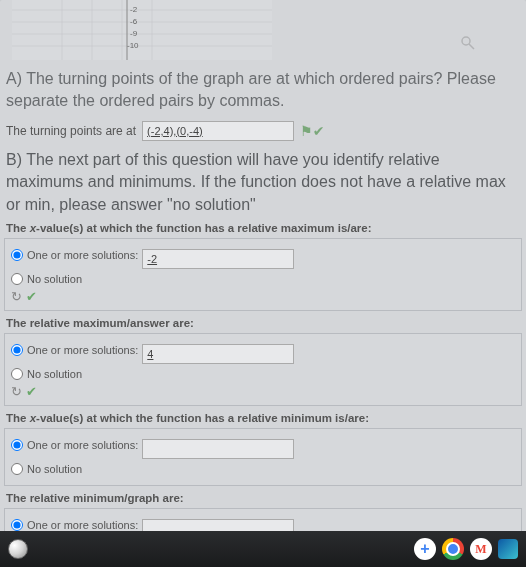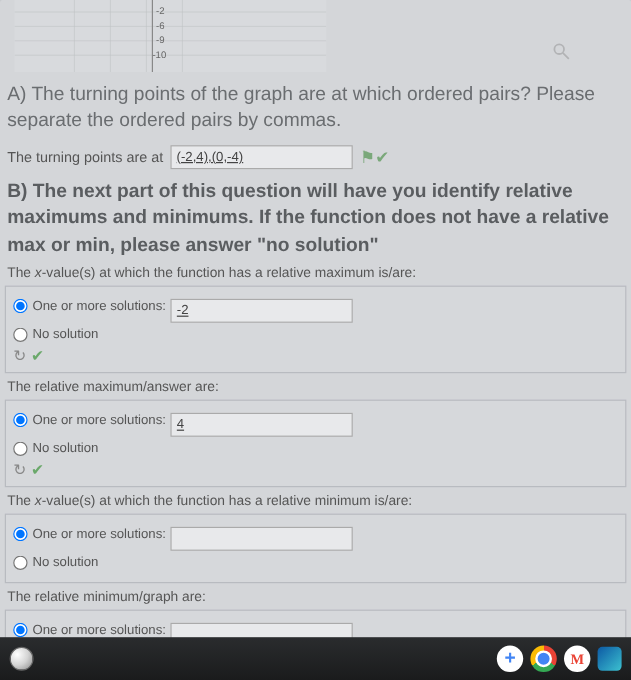--- a/index.html
+++ b/index.html
@@ -30,21 +30,21 @@
   }
   .graph-area svg { width: 100%; height: 100%; }
   .axis-label { font-size: 8px; fill: #666; }
   .question-text {
     color: #6a6d70;
     font-size: 16px;
     line-height: 1.4;
     margin: 6px 0;
     padding: 0 2px;
   }
-  .bold-q { font-weight: bold; color: #5a5d60; }
+  .bold-q { font-weight: normal; color: #5a5d60; }
   .answer-line {
     display: flex;
     align-items: center;
     gap: 6px;
     margin: 8px 2px;
   }
   .input-text {
     border: 1px solid #aaa;
     background: #e8e9eb;
     padding: 2px 4px;
@@ -80,20 +80,21 @@
   }
   .retry-icon {
     color: #888;
     font-size: 13px;
   }
   .check-icon { color: #6aa86a; font-size: 13px; }
   .sub-heading {
     font-size: 11.5px;
     color: #555;
     margin: 6px 2px 4px 2px;
+    font-weight: bold;
   }
   .italic { font-style: italic; }
   .taskbar {
     position: absolute;
     bottom: 0; left: 0; right: 0;
     height: 36px;
     background: linear-gradient(#2a2c2e, #1a1b1c);
     display: flex;
     align-items: center;
     padding: 0 8px;

